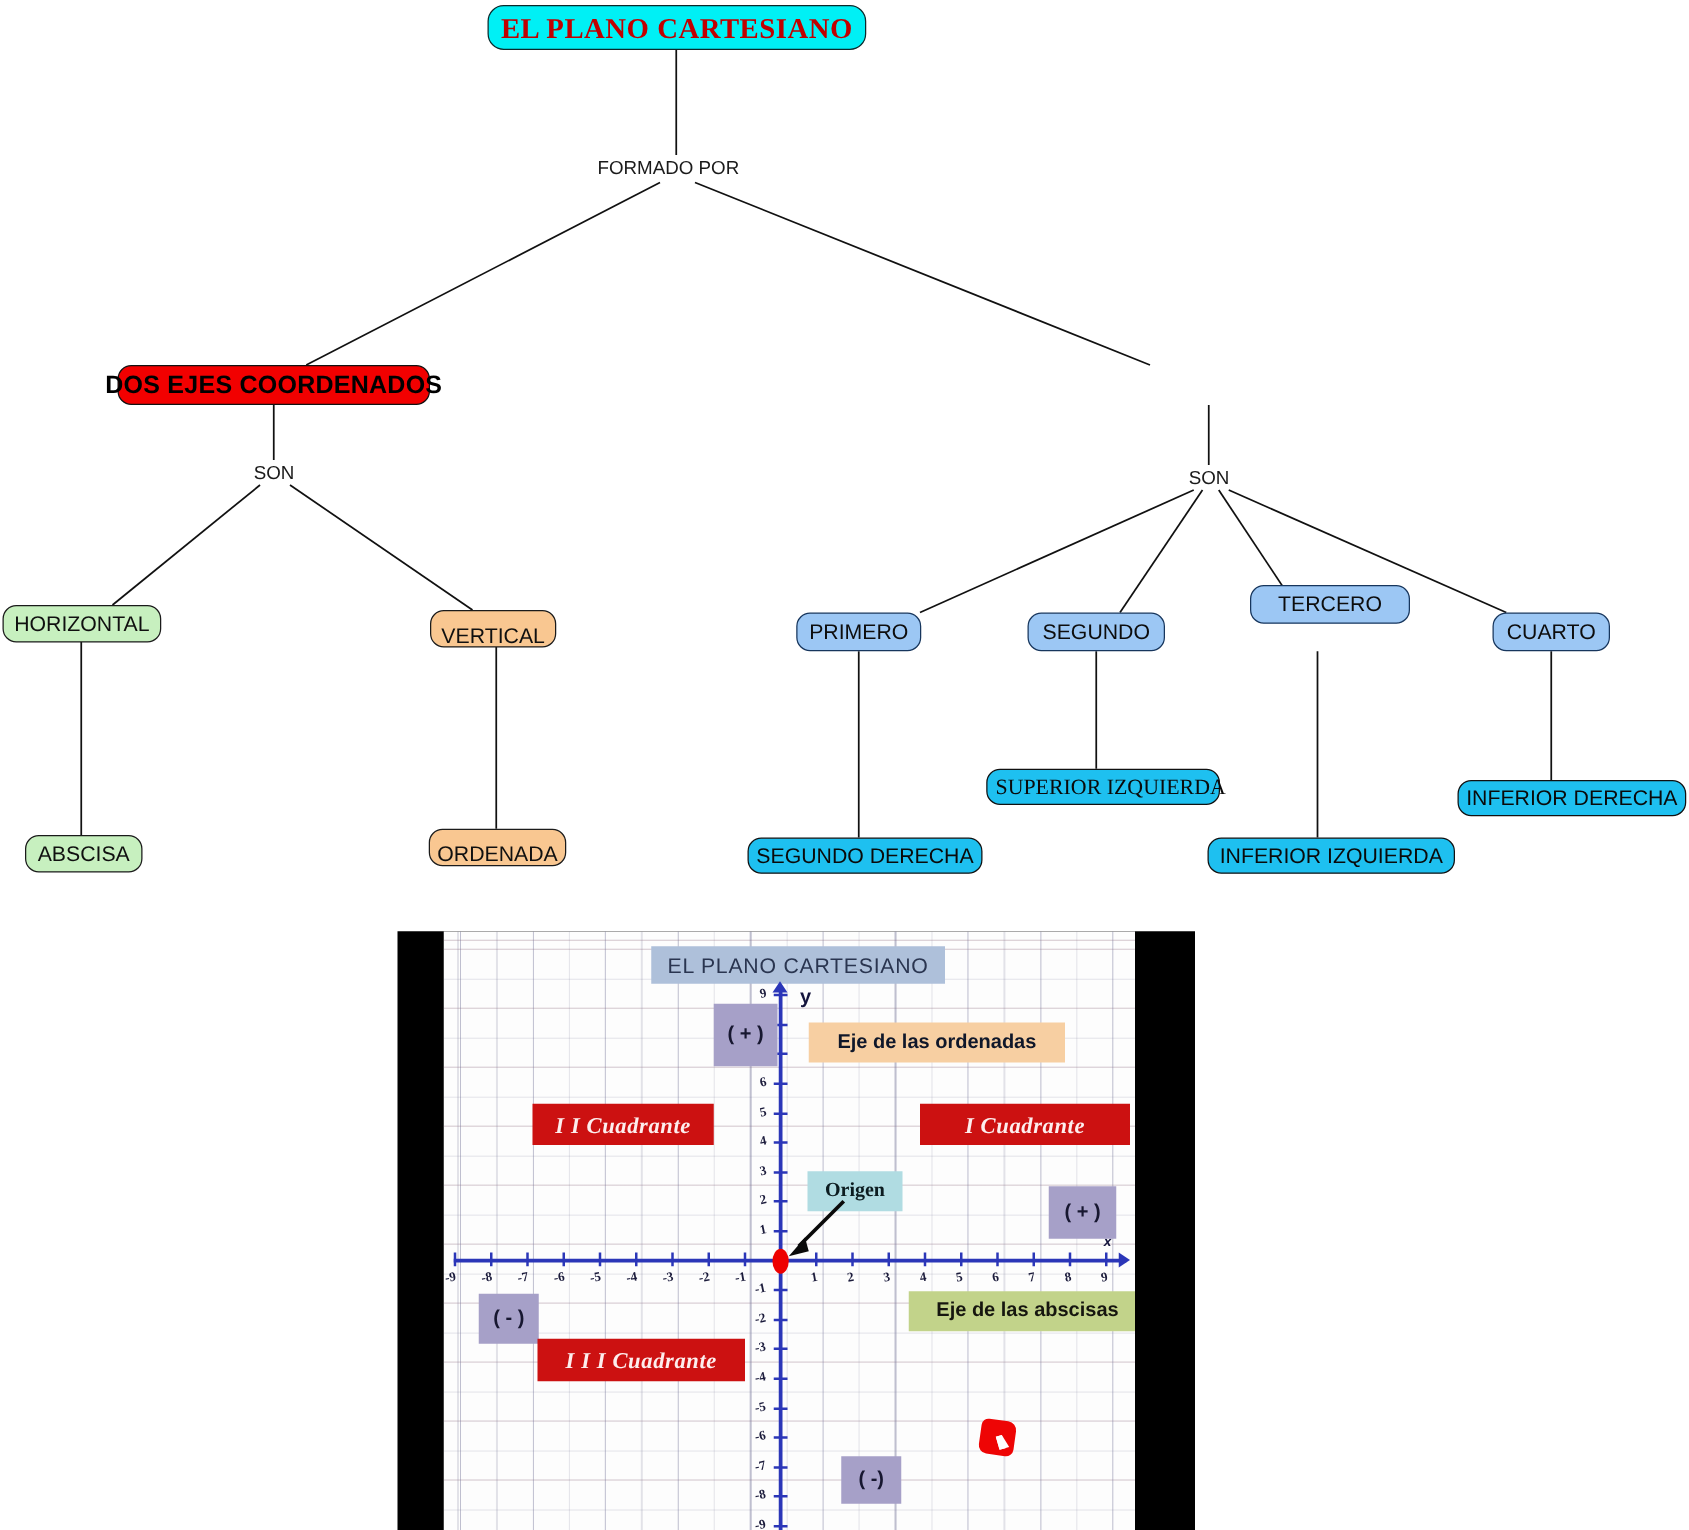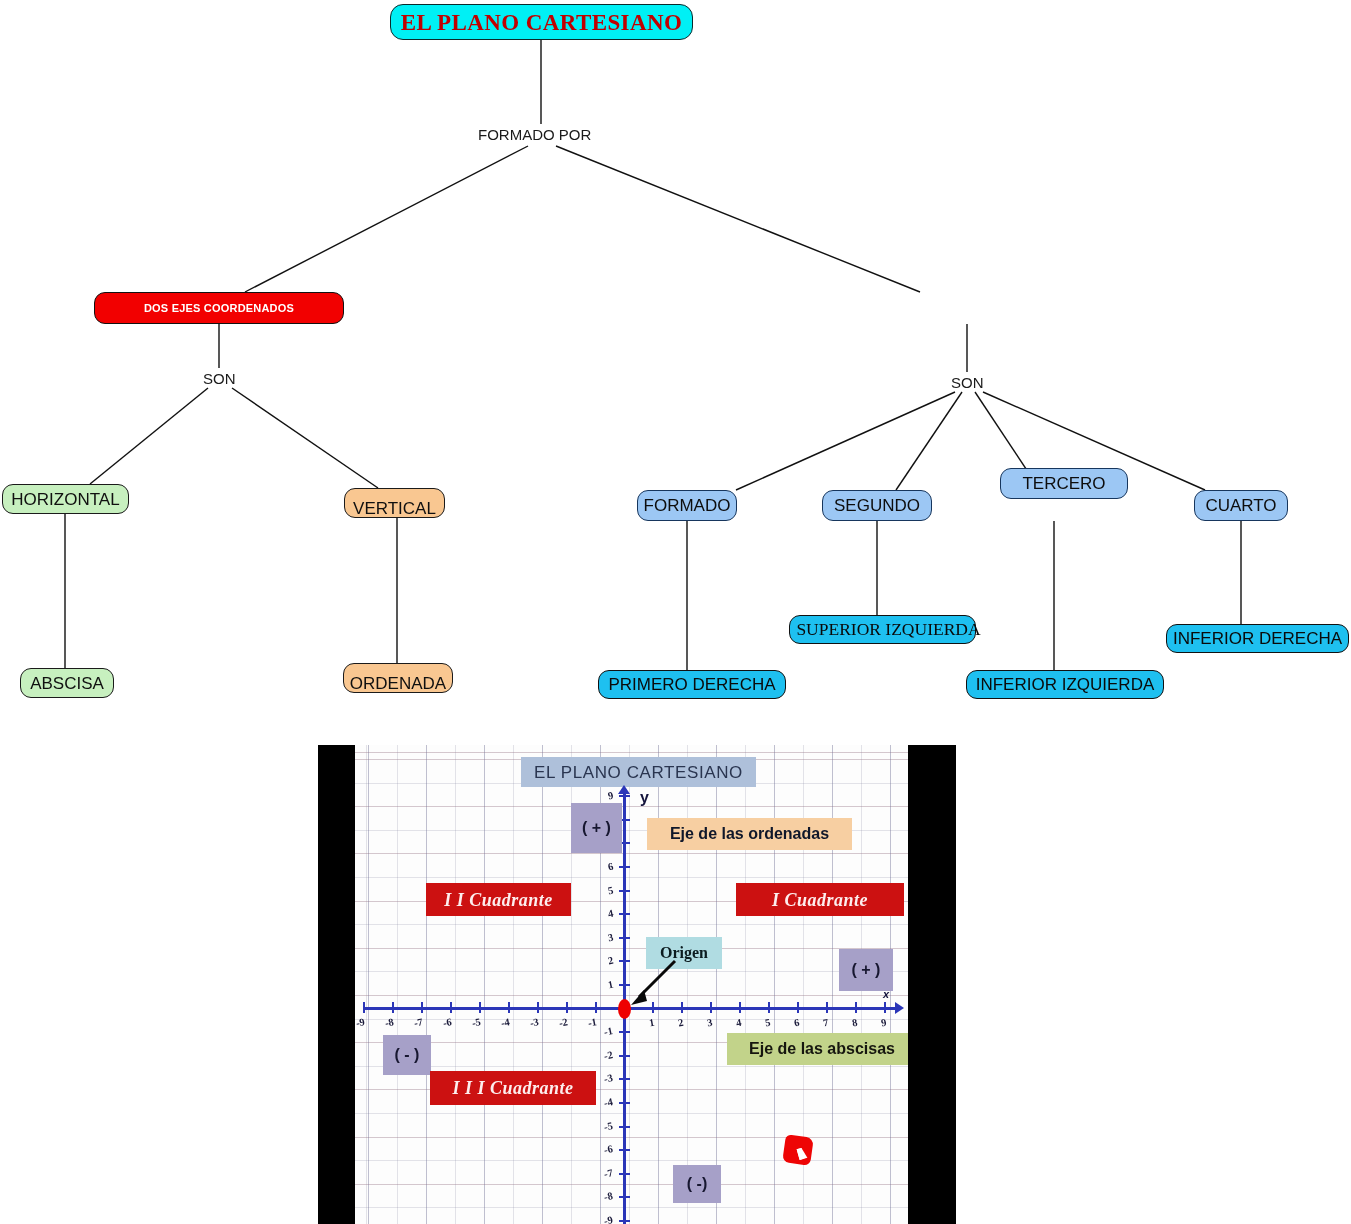--- a/index.html
+++ b/index.html
@@ -44,24 +44,24 @@
     color: #c00000;
     font-family: "Liberation Serif", serif;
     font-weight: bold;
     font-size: 23px;
     letter-spacing: .4px;
   }
 
   .node.red {
     background: #f20000;
     border-color: #111;
-    color: #ffffff;
-    font-family: "Liberation Sans", sans-serif;
-    font-weight: bold;
-    font-size: 11px;
+    color: #000000;
+    font-family: "Liberation Sans", sans-serif;
+    font-weight: bold;
+    font-size: 20px;
     letter-spacing: .2px;
   }
 
   .node.green {
     background: #c7f0bf;
     border-color: #1b1b1b;
     color: #101010;
     font-size: 17px;
   }
 
@@ -313,37 +313,37 @@
 
   <div class="node green" style="left:20px; top:668px; width:94px; height:30px;">
     <span>ABSCISA</span>
   </div>
 
   <div class="node orange" style="left:343px; top:663px; width:110px; height:30px;">
     <span>ORDENADA</span>
   </div>
 
   <div class="node blue" style="left:637px; top:490px; width:100px; height:31px;">
-    <span>FORMADO</span>
+    <span>PRIMERO</span>
   </div>
 
   <div class="node blue" style="left:822px; top:490px; width:110px; height:31px;">
     <span>SEGUNDO</span>
   </div>
 
   <div class="node blue" style="left:1000px; top:468px; width:128px; height:31px;">
     <span>TERCERO</span>
   </div>
 
   <div class="node blue" style="left:1194px; top:490px; width:94px; height:31px;">
     <span>CUARTO</span>
   </div>
 
   <div class="node cyan" style="left:598px; top:670px; width:188px; height:29px;">
-    <span>PRIMERO DERECHA</span>
+    <span>SEGUNDO DERECHA</span>
   </div>
 
   <div class="node cyan serif" style="left:789px; top:615px; width:187px; height:29px;padding-left:12px;">
     <span>SUPERIOR IZQUIERDA</span>
   </div>
 
   <div class="node cyan" style="left:966px; top:670px; width:198px; height:29px;">
     <span>INFERIOR IZQUIERDA</span>
   </div>
 

